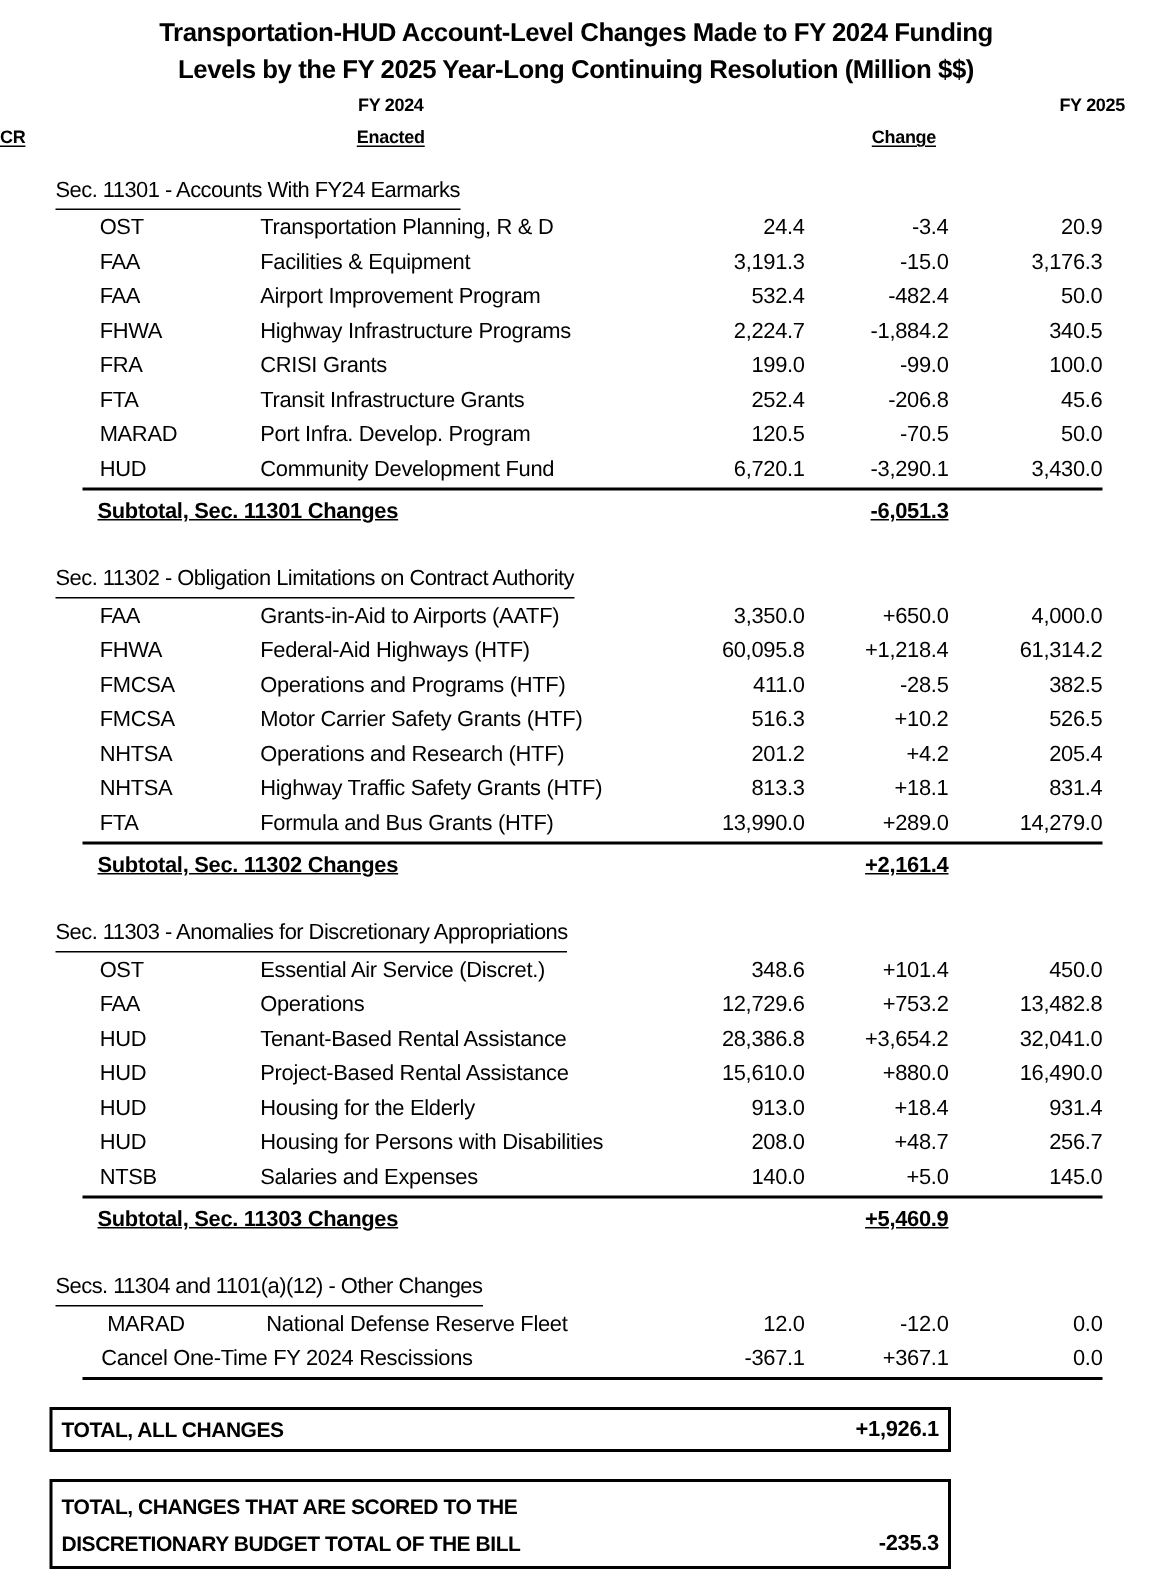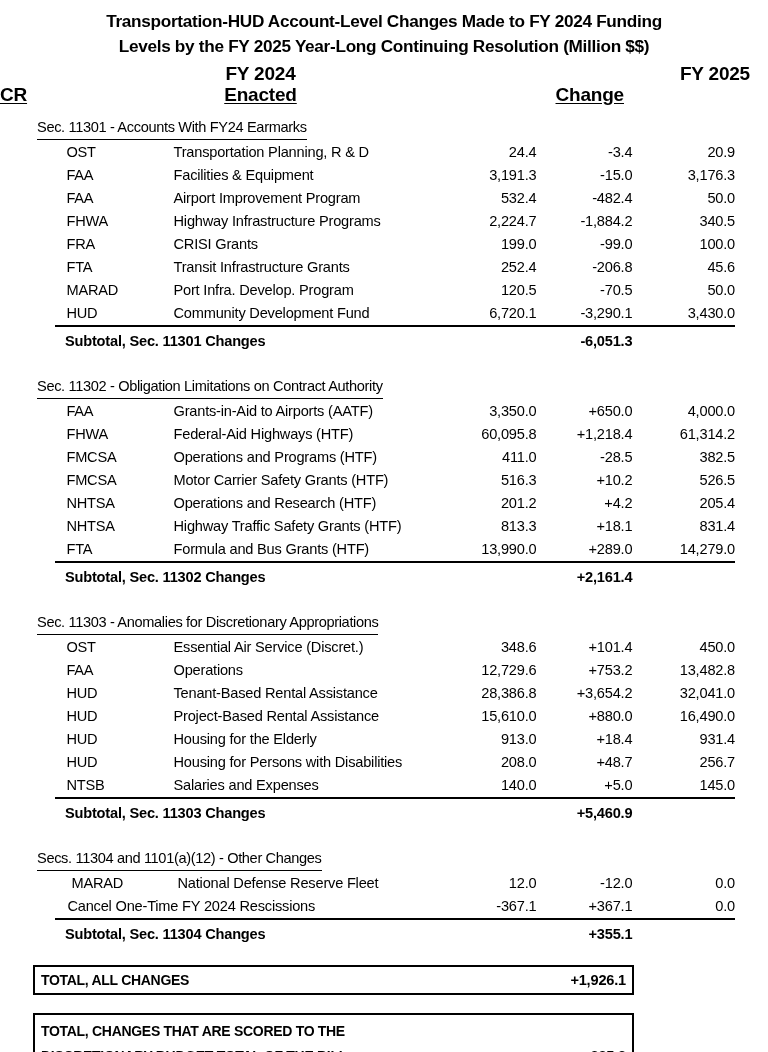--- a/index.html
+++ b/index.html
@@ -36,21 +36,21 @@
   }
 
   
   .colhead {
     position: relative;
     height: 46px;
     margin-top: 4px;
   }
   .colhead .ch {
     position: absolute;
-    font-size: 19px;
+    font-size: 12px;
     font-weight: bold;
     letter-spacing: -0.2px;
     white-space: nowrap;
   }
   .ch-l1 { top: 0px; }
   .ch-l2 { top: 21px; text-decoration: underline; text-underline-offset: 2px; }
 
   .ch-enacted-top  { left: 0; width: 521px; text-align: center; }
   .ch-enacted-bot  { left: 0; width: 521px; text-align: center; }
   .ch-change-bot   { left: 0; width: 624px; text-align: right; }
@@ -107,20 +107,21 @@
     margin-left: 55px;
     margin-right: 33px;
     background: #000;
   }
 
   .subtotal-row td {
     font-weight: bold;
     height: 25px;
     line-height: 25px;
     padding-top: 2px !important;
+    text-decoration: underline;
   }
   .subtotal-label { padding-left: 65px !important; letter-spacing: -0.2px; }
 
   
   .indent-deep { padding-left: 40px !important; }
   .desc-deep { padding-left: 4px !important; }
   .wide-label { padding-left: 36px !important; }
 
   
   .totals { margin-top: 18px; }
@@ -418,26 +419,20 @@
           <td class="c-pad"></td>
           <td colspan="2" class="wide-label">Cancel One-Time FY 2024 Rescissions</td>
           <td class="c-en">-367.1</td>
           <td class="c-ch">+367.1</td>
           <td class="c-cr">0.0</td>
         </tr>
         <tr class="rule-row">
           <td colspan="6">
             <div class="rule-line"></div>
           </td>
-        </tr>
-        <tr class="subtotal-row">
-          <td colspan="3" class="subtotal-label">Subtotal, Sec. 11304 Changes</td>
-          <td class="c-en"></td>
-          <td class="c-ch">+355.1</td>
-          <td class="c-cr"></td>
         </tr>
       </tbody>
   </table>
 
   <div class="totals">
     <div class="total-box">
       <div class="tb-row">
         <div class="tb-label">TOTAL, ALL CHANGES</div>
         <div class="tb-value">+1,926.1</div>
       </div>

